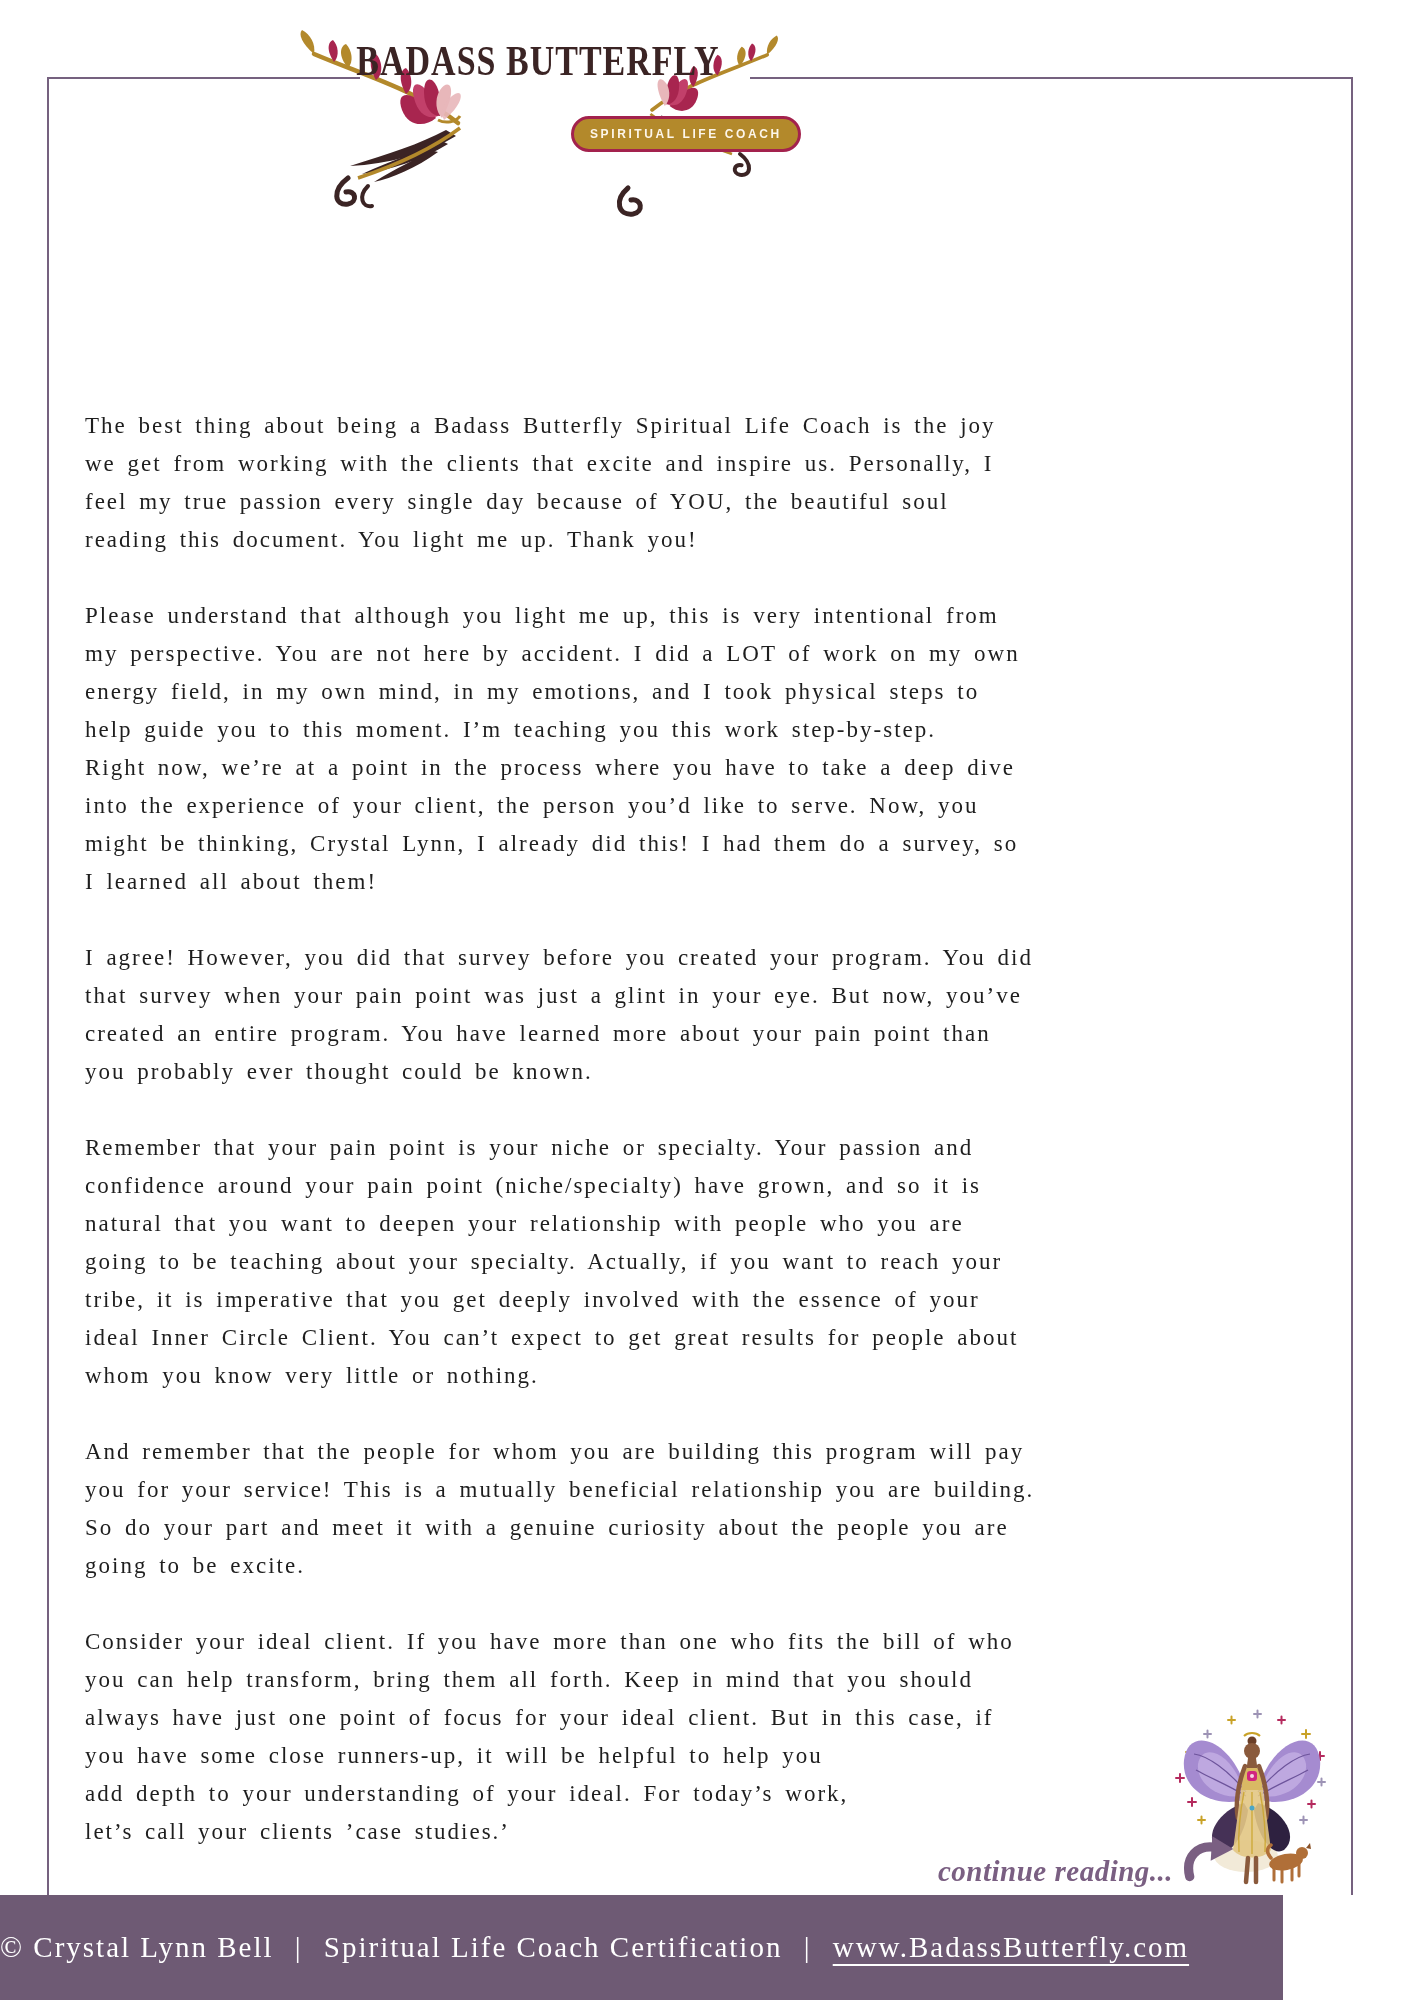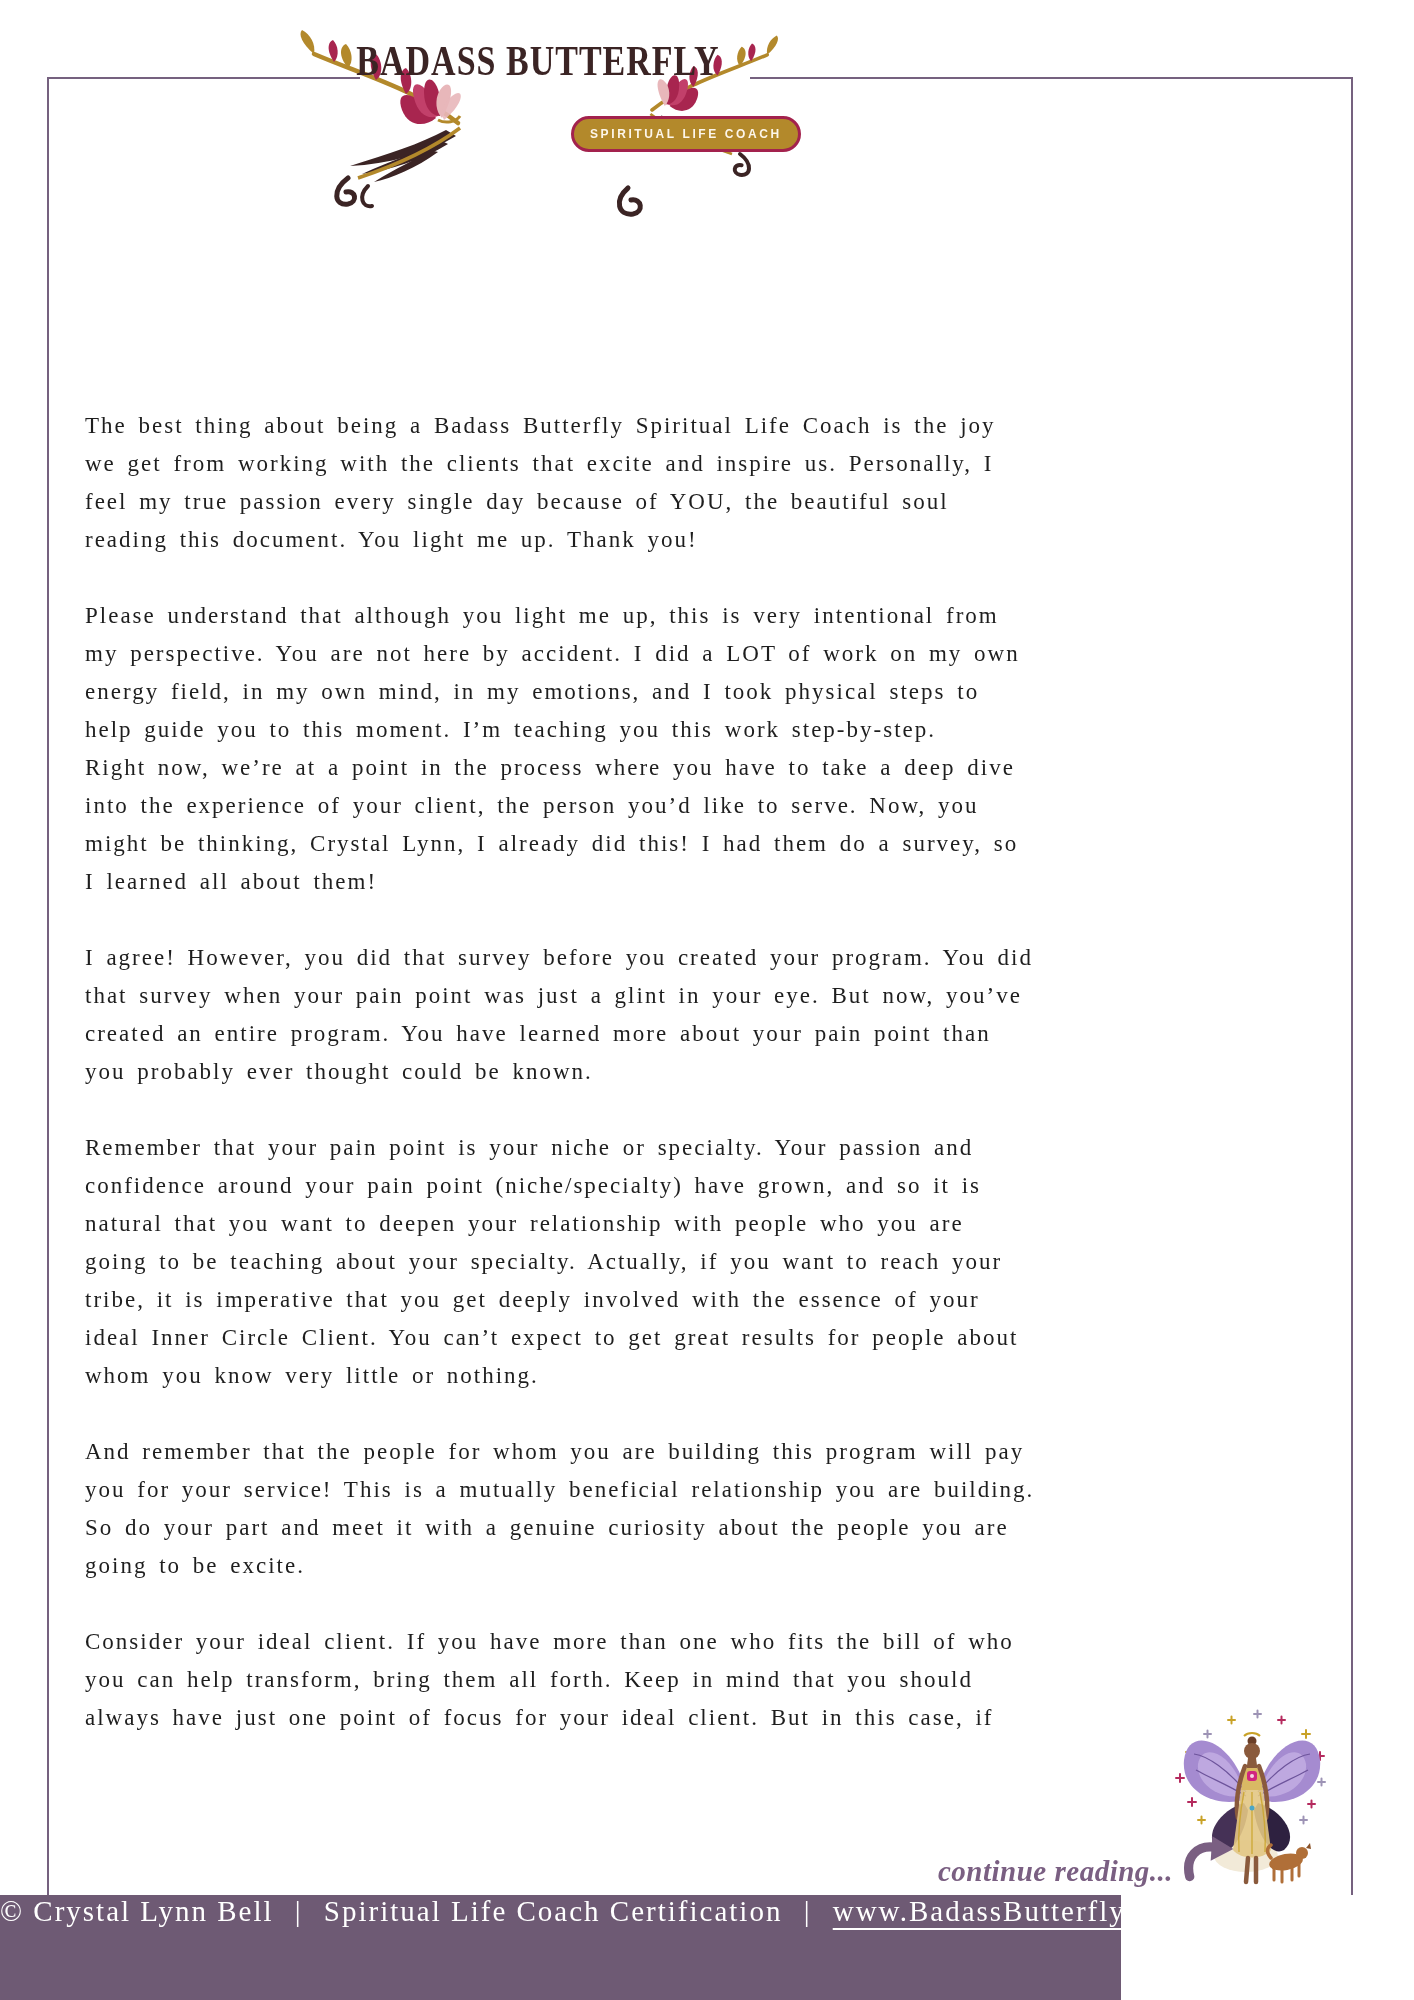--- a/index.html
+++ b/index.html
@@ -54,22 +54,22 @@
     position:absolute;left:938px;top:1838px;z-index:5;
     display:flex;align-items:flex-end;gap:10px;
   }
   .continue-label{
     font-family:"Liberation Serif", serif;font-style:italic;font-weight:bold;
     font-size:29px;color:#7a5f82;letter-spacing:0.5px;white-space:nowrap;
   }
   .arrow-icon{transform:translateY(-4px);}
   
   .footer{
-    position:absolute;left:0;top:1895px;width:1121px;height:105px;background:#6e5a74;
-    display:flex;z-index:6;
+    position:absolute;left:0;top:1895px;width:1283px;height:105px;background:#6e5a74;
+    display:flex;align-items:center;z-index:6;
   }
   .footer-inner{
     width:1130px;text-align:center;color:#ffffff;
     font-size:29px;letter-spacing:2px;white-space:nowrap;
   }
   .footer-sep{padding:0 12px;}
   .website-link{text-decoration:underline;text-underline-offset:7px;color:#ffffff;cursor:pointer;}
 </style>
 </head>
 <body>
@@ -131,20 +131,21 @@
 </div>
 
 <main class="content">
   <div class="para">The best thing about being a Badass Butterfly Spiritual Life Coach is the joy we get from working with the clients that excite and inspire us. Personally, I feel my true passion every single day because of YOU, the beautiful soul reading this document. You light me up. Thank you!</div>
   <div class="para">Please understand that although you light me up, this is very intentional from my perspective. You are not here by accident. I did a LOT of work on my own energy field, in my own mind, in my emotions, and I took physical steps to help guide you to this moment. I’m teaching you this work step-by-step.
 Right now, we’re at a point in the process where you have to take a deep dive into the experience of your client, the person you’d like to serve. Now, you might be thinking, Crystal Lynn, I already did this! I had them do a survey, so I learned all about them!</div>
   <div class="para">I agree! However, you did that survey before you created your program. You did that survey when your pain point was just a glint in your eye. But now, you’ve created an entire program. You have learned more about your pain point than you probably ever thought could be known.</div>
   <div class="para">Remember that your pain point is your niche or specialty. Your passion and confidence around your pain point (niche/specialty) have grown, and so it is natural that you want to deepen your relationship with people who you are going to be teaching about your specialty. Actually, if you want to reach your tribe, it is imperative that you get deeply involved with the essence of your ideal Inner Circle Client. You can’t expect to get great results for people about whom you know very little or nothing.</div>
   <div class="para">And remember that the people for whom you are building this program will pay you for your service! This is a mutually beneficial relationship you are building. So do your part and meet it with a genuine curiosity about the people you are going to be excite.</div>
   <div class="para para-last-full">Consider your ideal client. If you have more than one who fits the bill of who you can help transform, bring them all forth. Keep in mind that you should always have just one point of focus for your ideal client. But in this case, if</div>
+  <div class="para-narrow">you have some close runners-up, it will be helpful to help you add depth to your understanding of your ideal. For today’s work, let’s call your clients ’case studies.’</div>
 </main>
 
 <svg class="fairy" width="160" height="180" viewBox="0 0 160 180" xmlns="http://www.w3.org/2000/svg">
   <g stroke-width="2" stroke-linecap="round">
     <path d="M18,44 h8 M22,40 v8" stroke="#c9a227"></path>
     <path d="M8,70 h8 M12,66 v8" stroke="#b52a5e"></path>
     <path d="M20,94 h8 M24,90 v8" stroke="#b52a5e"></path>
     <path d="M36,26 h7 M39.5,22.5 v7" stroke="#9d93b5"></path>
     <path d="M60,12 h7 M63.5,8.5 v7" stroke="#c9a227"></path>
     <path d="M86,6 h7 M89.5,2.5 v7" stroke="#9d93b5"></path>

